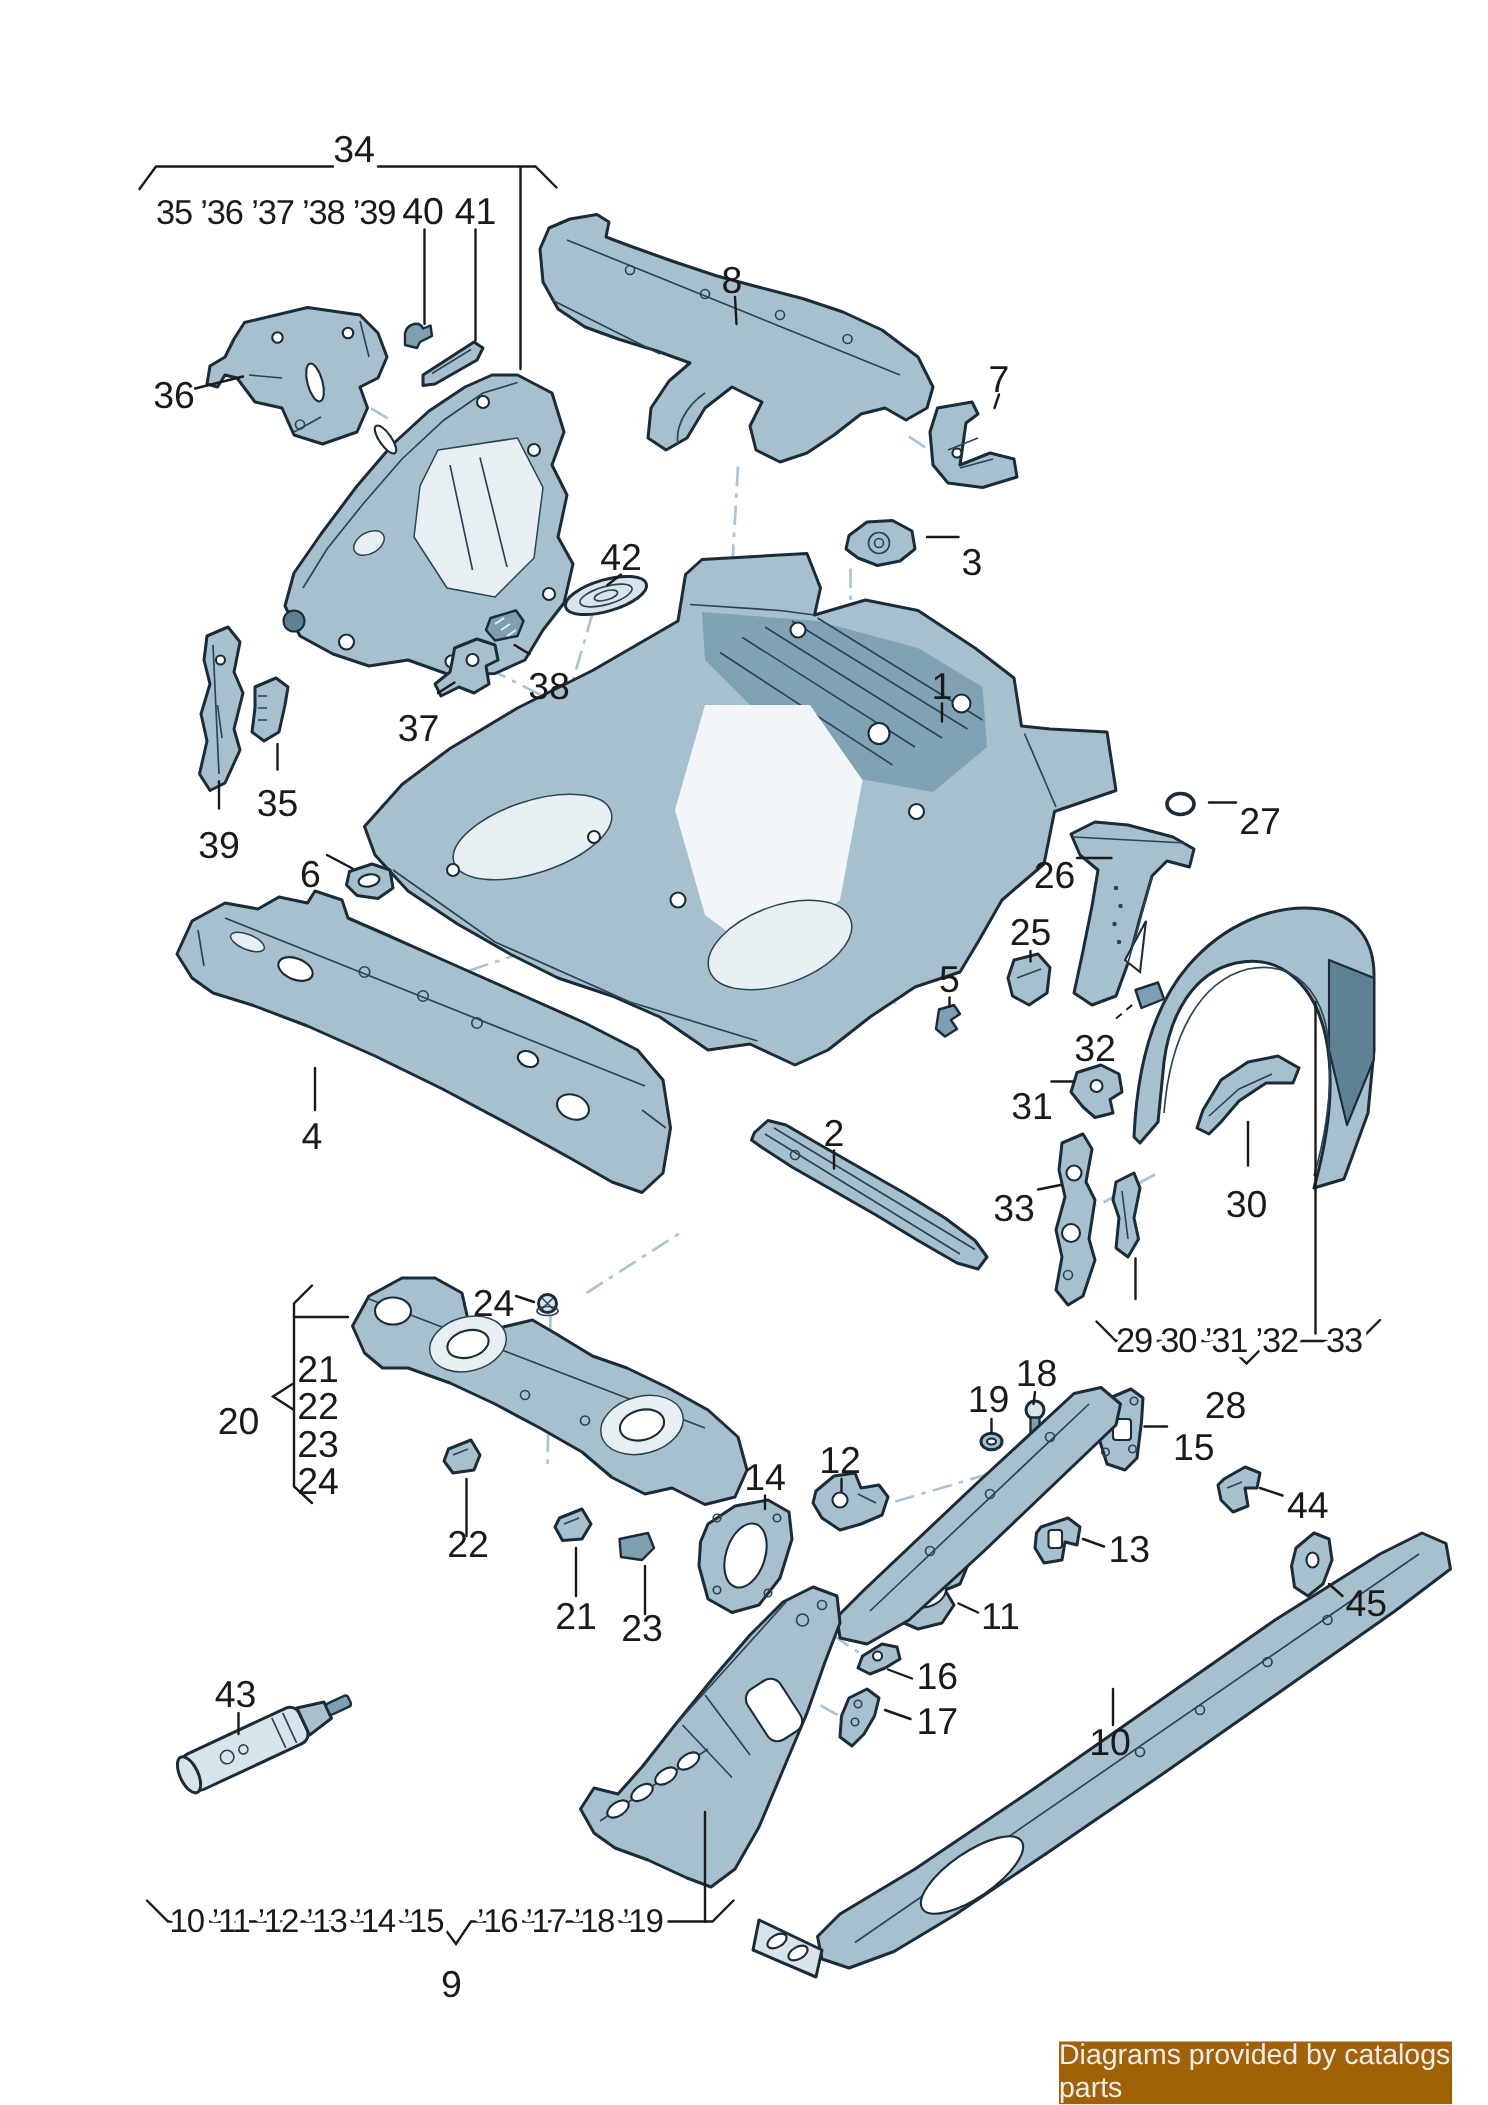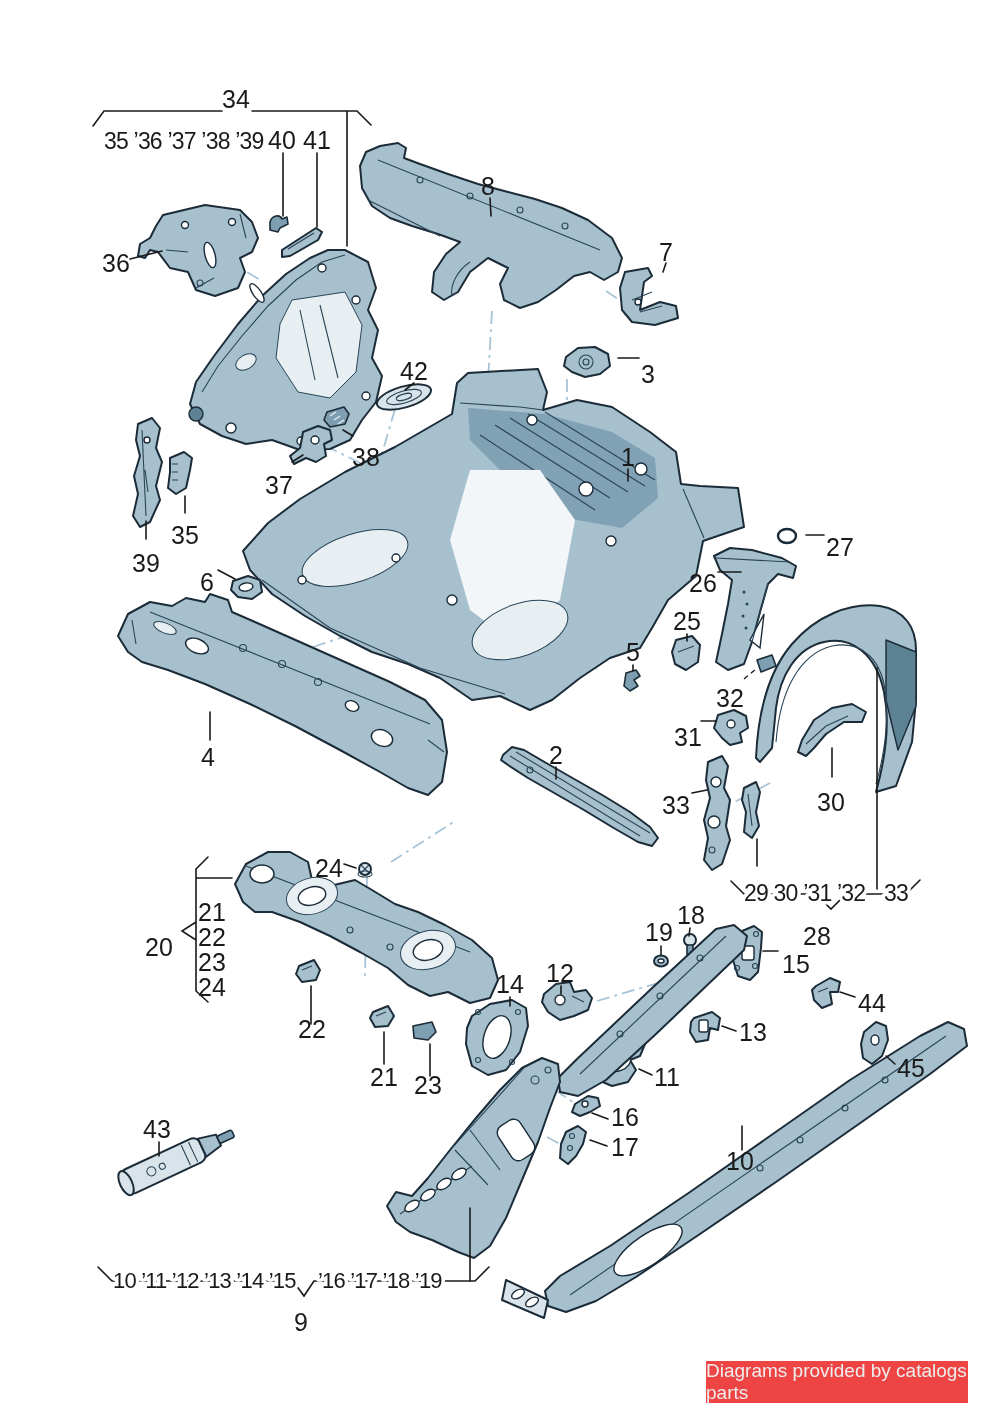--- a/index.html
+++ b/index.html
@@ -14,21 +14,21 @@
   .lite{fill:#e8eff3;stroke:#2a4456;stroke-width:1;}
   .pale{fill:#f2f6f8;stroke:none;}
   .hole{fill:#ffffff;stroke:#1b2b38;stroke-width:1.4;}
   .detail{fill:none;stroke:#2a4456;stroke-width:1.1;}
   .leader{fill:none;stroke:#1a1a1a;stroke-width:1.6;stroke-linecap:round;}
   .dash{fill:none;stroke:#a9c4d6;stroke-width:1.8;stroke-dasharray:13 5 3 5;}
   .dashk{fill:none;stroke:#1a1a1a;stroke-width:1.3;stroke-dasharray:5 4;}
   .lbl{fill:#1a1a1a;font-family:"Liberation Sans",sans-serif;}
   .halo{paint-order:stroke;stroke:#ffffff;stroke-width:7;stroke-linejoin:round;}
   .rowtxt{letter-spacing:-0.8px;}
-  .footer{position:absolute;left:706px;top:1361px;width:262px;height:42px;background:#ef4444;
+  .footer{position:absolute;left:706px;top:1361px;width:262px;height:42px;background:#a16207;
           display:flex;align-items:center;justify-content:center;color:#ededed;font-size:19px;}
 </style>
 </head>
 <body>
 
 <div class="stage">
 <svg viewBox="0 0 992 1403" width="992" height="1403">
 
   <g>
     <path class="dash" d="M225,259 L262,281"></path>

